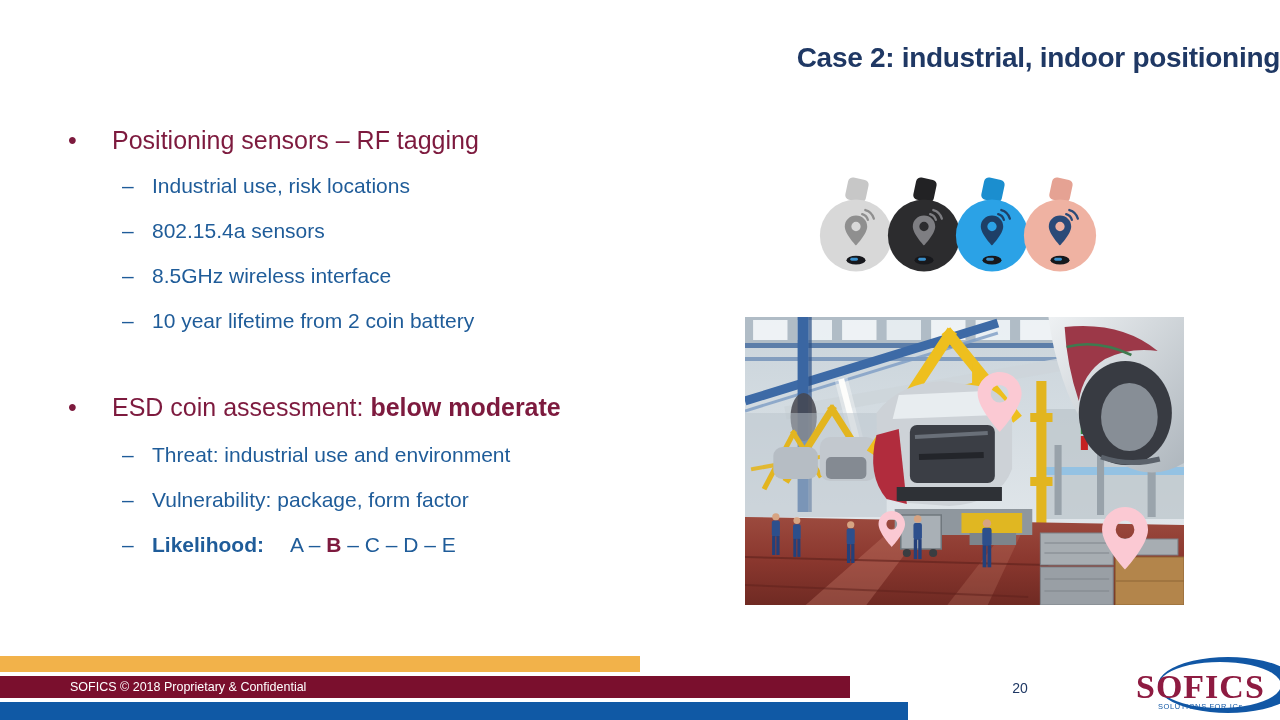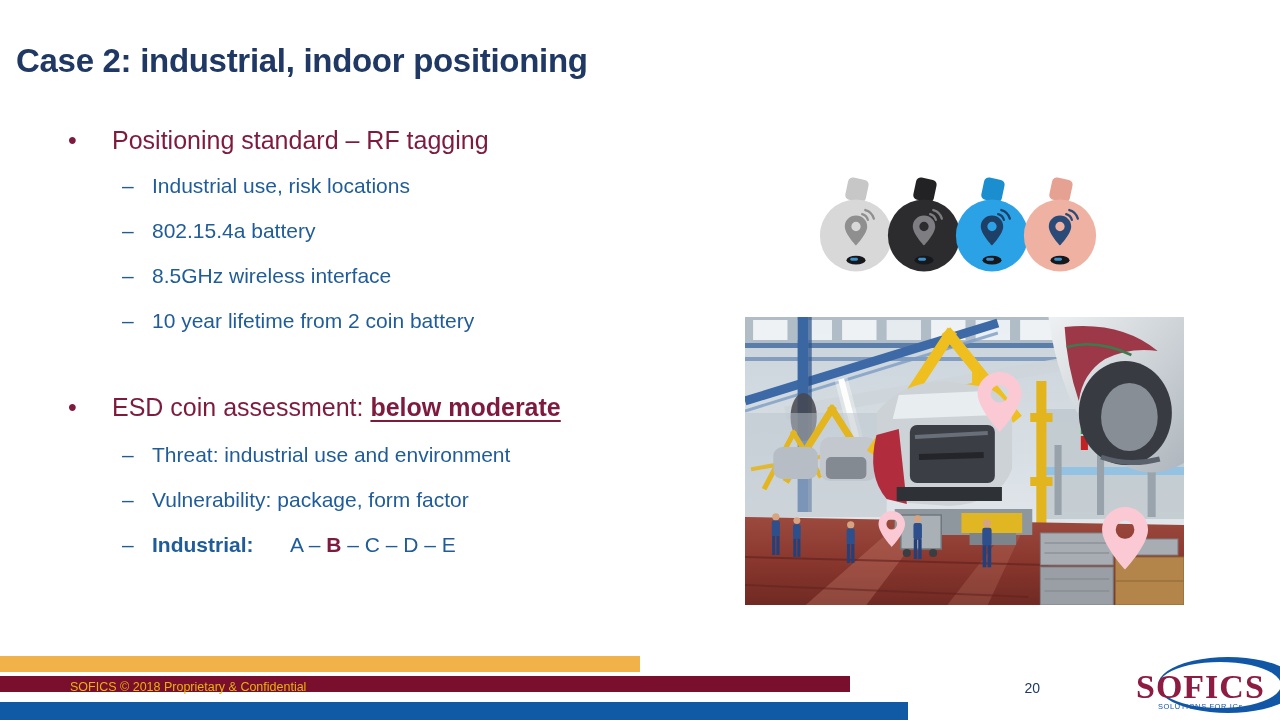--- a/index.html
+++ b/index.html
@@ -1,75 +1,75 @@
 <!DOCTYPE html>
 <html><head>
 <meta charset="utf-8">
 <style>
   html,body{margin:0;padding:0;background:#fff;}
   .slide{
     position:relative;width:1280px;height:720px;background:#ffffff;overflow:hidden;
     font-family:"Liberation Sans",sans-serif;
   }
   .title{
-    position:absolute;top:42px;left:0;right:0;text-align:left;
-    font-size:33px;font-weight:bold;color:var(--title-navy,#1F3864);letter-spacing:-0.3px;margin-left:16px;
+    position:absolute;top:42px;left:0;right:0;text-align:right;
+    font-size:28px;font-weight:bold;color:var(--title-navy,#1F3864);letter-spacing:-0.3px;margin-left:16px;
   }
   .l1{
     position:absolute;left:68px;padding-left:44px;font-size:25px;
     color:var(--text-maroon,#7D1A3E);white-space:nowrap;
   }
   .l1::before{content:"\2022";position:absolute;left:0;top:0;}
   .l2{
     position:absolute;left:122px;padding-left:30px;font-size:21px;
     color:var(--text-blue,#1F5C99);white-space:nowrap;
   }
   .l2::before{content:"\2013";position:absolute;left:0;}
   .em{
-    font-weight:bold;text-decoration:underline;
+    font-weight:bold;
     text-decoration-thickness:2px;text-underline-offset:4px;text-align:right;
   }
   .scale-label{display:inline-block;width:138px;font-weight:bold;}
   .scale-seq .sel{color:var(--text-maroon,#7D1A3E);font-weight:bold;}
   .tags{
     position:absolute;left:818px;top:170px;width:306px;height:116px;
     display:flex;align-items:center;
   }
   .tag{flex:0 0 auto;}
   .tag + .tag{margin-left:-8px;}
   .factory{position:absolute;left:745px;top:317px;width:439px;height:288px;}
   .bar-yellow{position:absolute;left:0;top:656px;width:640px;height:16px;background:var(--bar-yellow,#F2B24A);}
   .bar-maroon{
-    position:absolute;left:0;top:676px;width:850px;height:16px;background:var(--bar-maroon,#7A0F2D);
-    color:#eab308;font-size:12.5px;line-height:22px;padding-left:70px;box-sizing:border-box;white-space:nowrap;
+    position:absolute;left:0;top:676px;width:850px;height:22px;background:var(--bar-maroon,#7A0F2D);
+    color:#ffffff;font-size:12.5px;line-height:22px;padding-left:70px;box-sizing:border-box;white-space:nowrap;
   }
   .bar-blue{position:absolute;left:0;top:702px;width:908px;height:18px;background:var(--bar-blue,#1059A5);}
   .page-num{
-    position:absolute;left:1000px;top:680px;width:40px;text-align:right;
+    position:absolute;left:1000px;top:680px;width:40px;text-align:center;
     font-size:14px;color:var(--title-navy,#1F3864);
   }
   .logo{position:absolute;left:1134px;top:656px;width:166px;height:62px;}
 </style>
 </head>
 <body style="--title-navy: #1F3864; --text-maroon: #7D1A3E; --text-blue: #1F5C99; --bar-yellow: #F2B24A; --bar-maroon: #7A0F2D; --bar-blue: #1059A5; --pin-pink: #FBC9D3; --logo-maroon: #8E1B41; --logo-blue: #1157A5;">
 
 <div class="slide">
 
   <div class="title">Case 2: industrial, indoor positioning</div>
 
-  <div class="l1" style="top:126px">Positioning standard – RF tagging</div>
+  <div class="l1" style="top:126px">Positioning sensors – RF tagging</div>
   <div class="l2" style="top:174px">Industrial use, risk locations</div>
-  <div class="l2" style="top:219px">802.15.4a battery</div>
+  <div class="l2" style="top:219px">802.15.4a sensors</div>
   <div class="l2" style="top:264px">8.5GHz wireless interface</div>
   <div class="l2" style="top:309px">10 year lifetime from 2 coin battery</div>
 
   <div class="l1" style="top:393px"><span>ESD coin assessment: </span><span class="em">below moderate</span></div>
   <div class="l2" style="top:488px">Vulnerability: package, form factor</div>
   <div class="l2" style="top:443px">Threat: industrial use and environment</div>
-  <div class="l2" style="top:533px"><span class="scale-label">Industrial:</span><span class="scale-seq"><span>A</span><span> – </span><span class="sel">B</span><span> – </span><span>C</span><span> – </span><span>D</span><span> – </span><span>E</span></span></div>
+  <div class="l2" style="top:533px"><span class="scale-label">Likelihood:</span><span class="scale-seq"><span>A</span><span> – </span><span class="sel">B</span><span> – </span><span>C</span><span> – </span><span>D</span><span> – </span><span>E</span></span></div>
 
   <div class="tags" id="tags">
       <div class="tag"><svg width="76" height="106" viewBox="0 0 80 108">
           <rect x="30" y="4" width="22" height="24" rx="5" transform="rotate(12 41 16)" fill="#C7C7C7"></rect>
           <circle cx="40" cy="64" r="38" fill="#D8D8D8"></circle>
           <path fill="#8F8F8F" fill-rule="evenodd" d="M40 43c-6.5 0-11.8 5.1-11.8 11.4 0 7.9 11.8 20 11.8 20s11.8-12.1 11.8-20C51.8 48.1 46.5 43 40 43zm0 6.6a4.9 4.9 0 1 1 0 9.8 4.9 4.9 0 0 1 0-9.8z"></path>
           <path d="M46.5 41.5a8.5 8.5 0 0 1 6 6" stroke="#8F8F8F" stroke-width="2.4" fill="none" stroke-linecap="round"></path>
           <path d="M49.8 37.2a13 13 0 0 1 9 9" stroke="#8F8F8F" stroke-width="2.4" fill="none" stroke-linecap="round"></path>
           <ellipse cx="40" cy="90" rx="10" ry="4.6" fill="#17181c"></ellipse>
           <rect x="34" y="87.5" width="8" height="3" rx="1.5" fill="#3d9de0" opacity="0.9"></rect>

